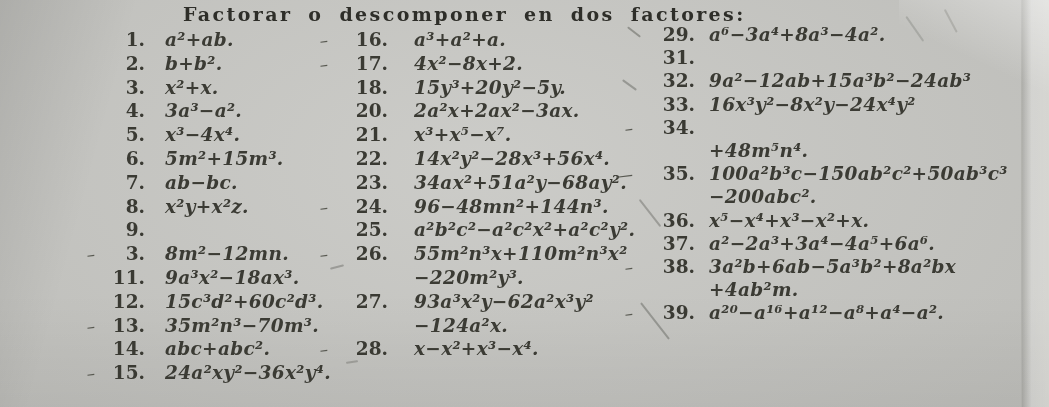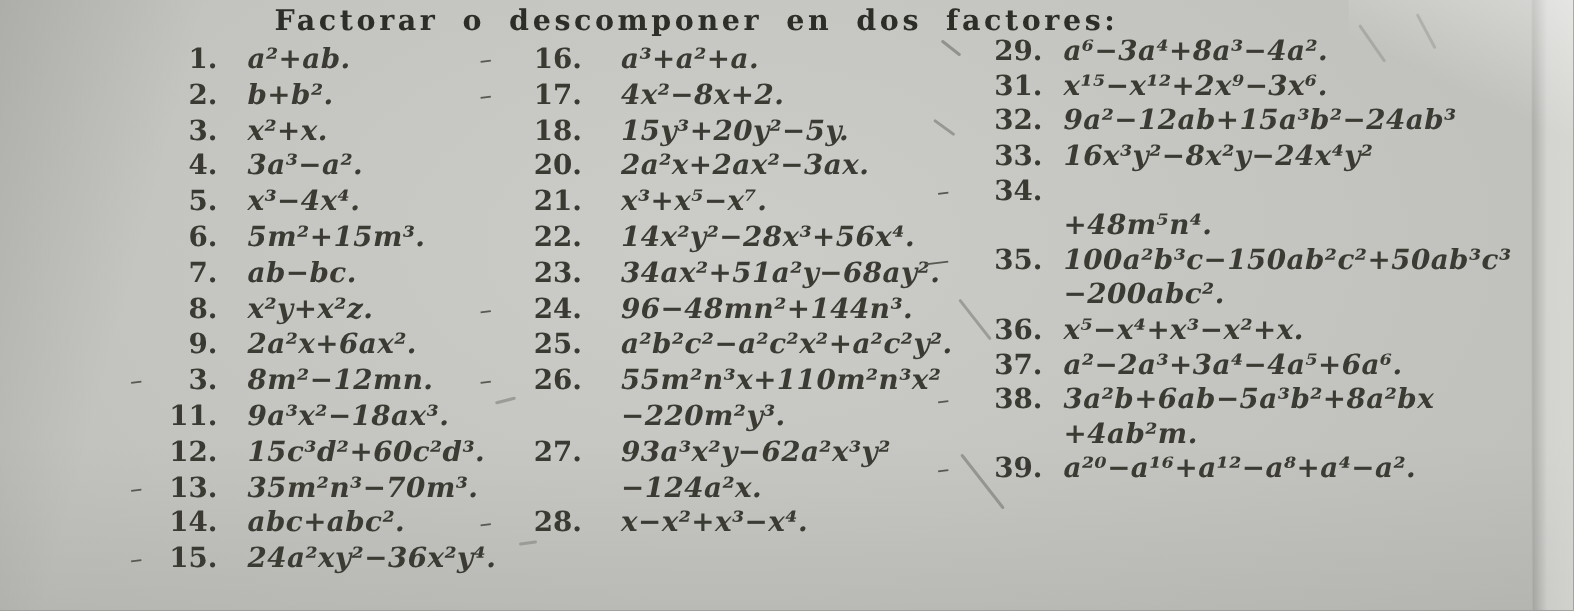--- a/index.html
+++ b/index.html
@@ -103,21 +103,20 @@
         <span class="expr">ab−bc.</span>
       </div>
       <div class="row">
         <span class="mark"></span>
         <span class="num">8.</span>
         <span class="expr">x²y+x²z.</span>
       </div>
       <div class="row">
         <span class="mark"></span>
         <span class="num">9.</span>
-        <span class="expr">2a²x+6ax².</span>
       </div>
       <div class="row">
         <span class="mark">–</span>
         <span class="num">3.</span>
         <span class="expr">8m²−12mn.</span>
       </div>
       <div class="row">
         <span class="mark"></span>
         <span class="num">11.</span>
         <span class="expr">9a³x²−18ax³.</span>
@@ -217,21 +216,20 @@
     </div>
   <div class="col" id="col3">
       <div class="row">
         <span class="mark"></span>
         <span class="num">29.</span>
         <span class="expr">a⁶−3a⁴+8a³−4a².</span>
       </div>
       <div class="row">
         <span class="mark"></span>
         <span class="num">31.</span>
-        <span class="expr">x¹⁵−x¹²+2x⁹−3x⁶.</span>
       </div>
       <div class="row">
         <span class="mark"></span>
         <span class="num">32.</span>
         <span class="expr">9a²−12ab+15a³b²−24ab³</span>
       </div>
       <div class="row">
         <span class="mark"></span>
         <span class="num">33.</span>
         <span class="expr">16x³y²−8x²y−24x⁴y²</span>

